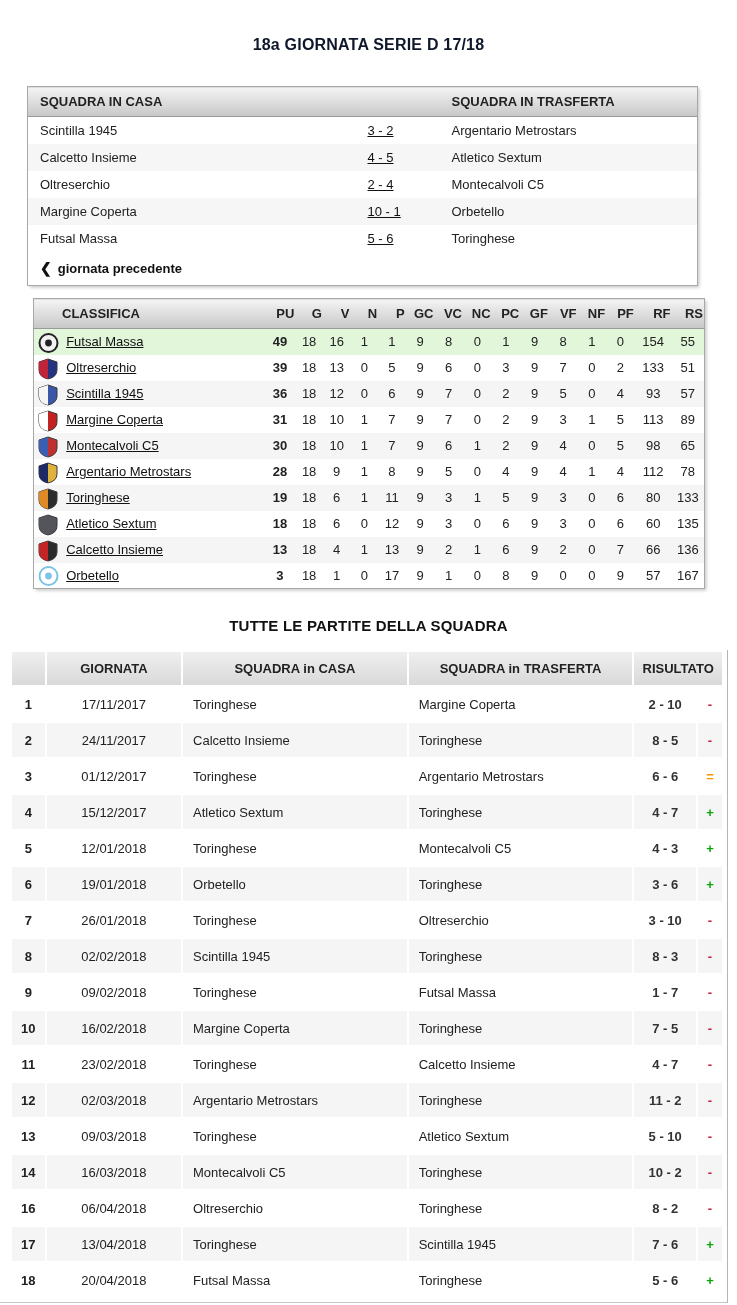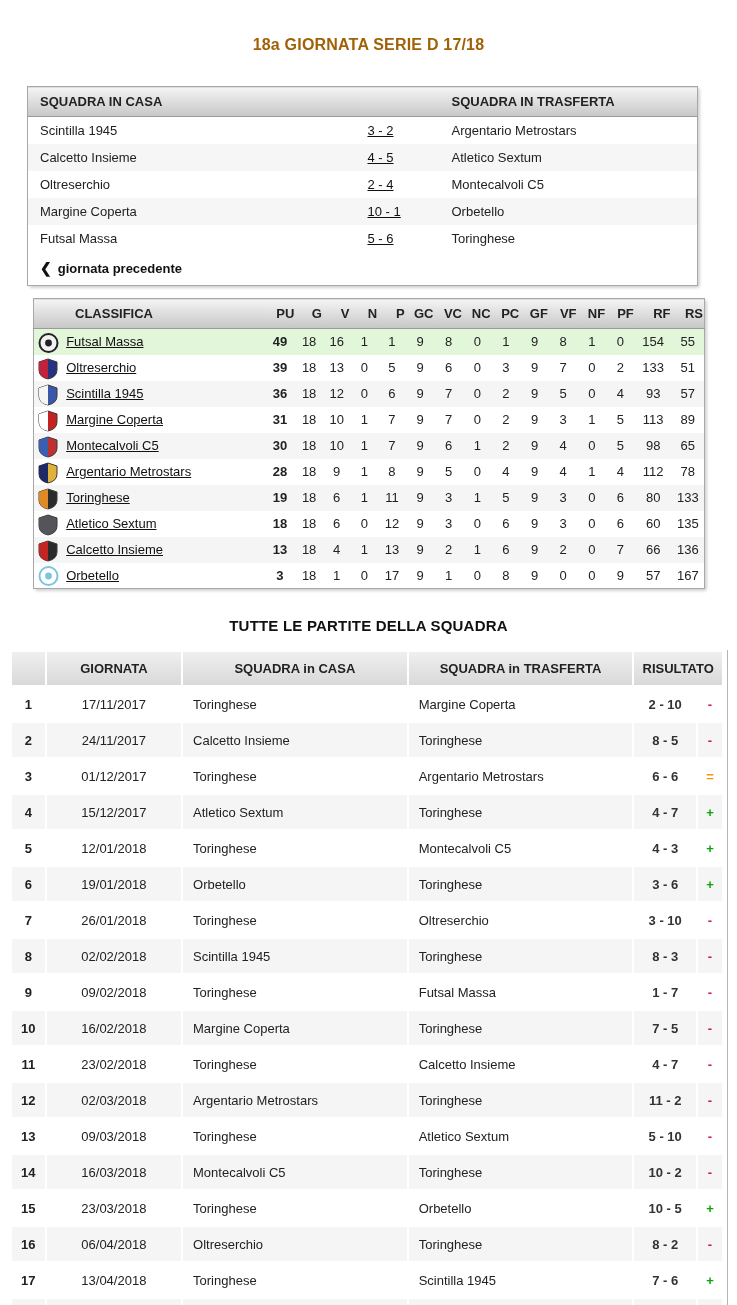--- a/index.html
+++ b/index.html
@@ -3,21 +3,21 @@
 <meta charset="utf-8">
 <style>
   * { box-sizing: border-box; }
   html,body { margin:0; padding:0; background:#fff; }
   body {
     width:737px; height:1305px; overflow:hidden;
     font-family:"Liberation Sans", sans-serif;
     color:#222; font-size:13px;
   }
   .page-title {
-    text-align:center; font-weight:bold; font-size:16px; color:#a16207;
+    text-align:center; font-weight:bold; font-size:16px; color:#0f172a;
     padding-top:36px; letter-spacing:0.2px;
   }
   .section-title {
     text-align:center; font-weight:bold; font-size:15px; color:#111;
     margin-top:28px; letter-spacing:0.2px;
   }
   
   table { border-collapse:collapse; font-size:13px; }
   .boxed {
     border:1px solid #a8a8a8; border-radius:3px;
@@ -34,21 +34,21 @@
   .results-table td { padding:6px 12px; color:#222; }
   .results-table tbody tr:nth-child(even) td { background:#f6f6f6; }
   .results-table .score-cell { text-align:left; width:84px; }
   .results-table a.score-link { color:#111; font-weight:normal; text-decoration:underline; }
   .results-table .away-cell { width:258px; }
   .prev-row td { padding:8px 12px 9px 12px; background:#fff !important; }
   .prev-link { color:#111; font-weight:bold; text-decoration:none; }
   .prev-link .chev { font-size:14px; margin-right:6px; }
   
   .standings-table { width:672px; margin:12px 0 0 33px; table-layout:fixed; }
-  .standings-table th.name-th { padding-left:41px; }
+  .standings-table th.name-th { padding-left:28px; }
   .standings-table th.num-th { text-align:right; padding:7px 1px; }
   .standings-table td { padding:4px 1px; height:26px; }
   .standings-table td.num { text-align:center; color:#222; }
   .standings-table td.pu { font-weight:bold; }
   .standings-table td.icon-cell { text-align:center; padding:2px 0 0 4px; }
   .standings-table td.team-cell { padding-left:2px; }
   .standings-table a.team-link { color:#111; text-decoration:underline; }
   .standings-table tbody tr:nth-child(odd):not(.hl) td { background:#f5f5f5; }
   .standings-table tr.hl td { background:#e2f6da; }
   .badge-icon svg { display:block; }
@@ -537,28 +537,20 @@
 
   <tr>
     <td class="rn">14</td>
     <td class="date">16/03/2018</td>
     <td class="team">Montecalvoli C5</td>
     <td class="team">Toringhese</td>
     <td class="score">10 - 2</td>
     <td class="ind" style="color: rgb(200, 35, 58);">-</td>
   </tr>
 
-  <tr>
-    <td class="rn">15</td>
-    <td class="date">23/03/2018</td>
-    <td class="team">Toringhese</td>
-    <td class="team">Orbetello</td>
-    <td class="score">10 - 5</td>
-    <td class="ind" style="color: rgb(9, 164, 9);">+</td>
-  </tr>
 
   <tr>
     <td class="rn">16</td>
     <td class="date">06/04/2018</td>
     <td class="team">Oltreserchio</td>
     <td class="team">Toringhese</td>
     <td class="score">8 - 2</td>
     <td class="ind" style="color: rgb(200, 35, 58);">-</td>
   </tr>
 

